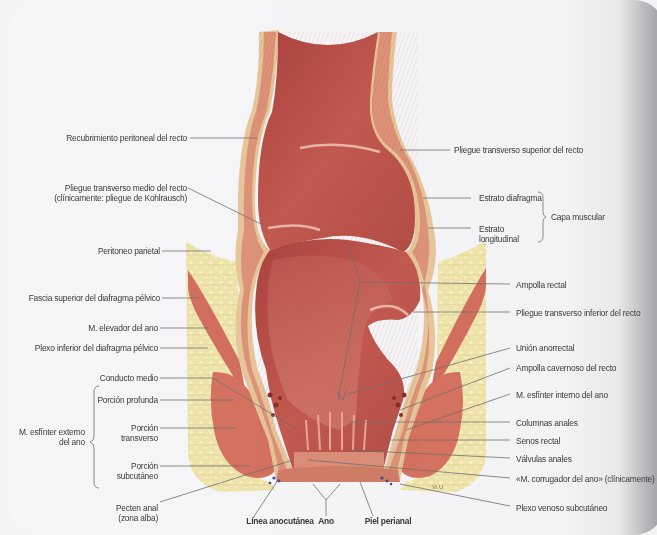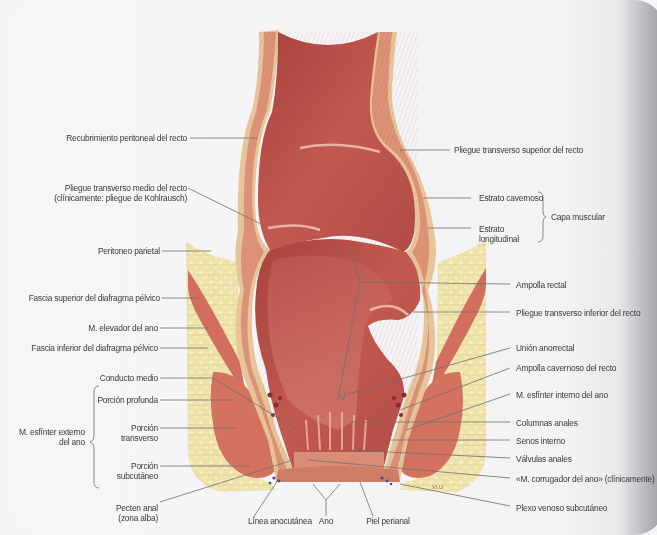--- a/index.html
+++ b/index.html
@@ -2,21 +2,21 @@
 <html><head>
 <meta charset="utf-8">
 <style>
   html, body { margin:0; padding:0; }
   body { width:657px; height:535px; overflow:hidden; background:#f4f4f6; position:relative; font-family:"Liberation Sans", sans-serif; }
   .page { position:absolute; left:8px; top:0; width:657px; height:535px;
     background: linear-gradient(to right, #f6f6f8 0%, #f3f3f5 85%, #e9e9ec 93%, #b9b9bd 97%, #9a9a9f 100%); border-radius: 31px; }
   svg.art { position:absolute; left:0; top:0; }
   .lbl { position:absolute; font-size:8.4px; color:#3a3a3a; line-height:10px; white-space:nowrap; letter-spacing:-0.2px; }
   .lbl.r { text-align:right; }
-  .lbl.c { text-align:center; }
+  .lbl.c { text-align:center;font-weight:bold; }
 </style>
 </head>
 <body>
 
 <div class="page">
 
 <svg class="art" width="657" height="535" viewBox="0 0 657 535">
   <defs>
     <linearGradient id="mucosaG" x1="0" y1="0" x2="1" y2="1">
       <stop offset="0" stop-color="#a9423e"></stop>
@@ -128,44 +128,44 @@
   <path d="M91 386 Q86 386 86 392 L86 436 Q86 441 82 442 Q86 443 86 448 L86 482 Q86 488 91 488" stroke="#6e6e6e" stroke-width="0.8" fill="none"></path>
   <path d="M530 192 Q535 192 535 198 L535 212 Q535 216 538 217 Q535 218 535 222 L535 236 Q535 242 530 242" stroke="#6e6e6e" stroke-width="0.8" fill="none"></path>
 </svg>
 
 <div class="lbl r" style="right:478px;top:133px">Recubrimiento peritoneal del recto</div>
 <div class="lbl r" style="right:478px;top:183px">Pliegue transverso medio del recto</div>
 <div class="lbl r" style="right:478px;top:193px">(clínicamente: pliegue de Kohlrausch)</div>
 <div class="lbl r" style="right:505px;top:246px">Peritoneo parietal</div>
 <div class="lbl r" style="right:505px;top:293px">Fascia superior del diafragma pélvico</div>
 <div class="lbl r" style="right:507px;top:323px">M. elevador del ano</div>
-<div class="lbl r" style="right:507px;top:343px">Fascia inferior del diafragma pélvico</div>
+<div class="lbl r" style="right:507px;top:343px">Plexo inferior del diafragma pélvico</div>
 <div class="lbl r" style="right:507px;top:373px">Conducto medio</div>
 <div class="lbl r" style="right:507px;top:395px">Porción profunda</div>
 <div class="lbl r" style="right:507px;top:423px">Porción</div>
 <div class="lbl r" style="right:507px;top:433px">transverso</div>
 <div class="lbl r" style="right:507px;top:461px">Porción</div>
 <div class="lbl r" style="right:507px;top:471px">subcutáneo</div>
 <div class="lbl r" style="right:580px;top:427px">M. esfínter externo</div>
 <div class="lbl r" style="right:580px;top:437px">del ano</div>
 <div class="lbl r" style="right:507px;top:503px">Pecten anal</div>
 <div class="lbl r" style="right:507px;top:513px">(zona alba)</div>
 
 <div class="lbl" style="left:446px;top:145px">Pliegue transverso superior del recto</div>
-<div class="lbl" style="left:471px;top:193px">Estrato cavernoso</div>
+<div class="lbl" style="left:471px;top:193px">Estrato diafragma</div>
 <div class="lbl" style="left:471px;top:224px">Estrato</div>
 <div class="lbl" style="left:471px;top:234px">longitudinal</div>
 <div class="lbl" style="left:543px;top:212px">Capa muscular</div>
 <div class="lbl" style="left:508px;top:280px">Ampolla rectal</div>
 <div class="lbl" style="left:508px;top:308px">Pliegue transverso inferior del recto</div>
 <div class="lbl" style="left:508px;top:343px">Unión anorrectal</div>
 <div class="lbl" style="left:508px;top:363px">Ampolla cavernoso del recto</div>
 <div class="lbl" style="left:508px;top:390px">M. esfínter interno del ano</div>
 <div class="lbl" style="left:508px;top:418px">Columnas anales</div>
-<div class="lbl" style="left:508px;top:436px">Senos interno</div>
+<div class="lbl" style="left:508px;top:436px">Senos rectal</div>
 <div class="lbl" style="left:508px;top:454px">Válvulas anales</div>
 <div class="lbl" style="left:508px;top:474px">«M. corrugador del ano» (clínicamente)</div>
 <div class="lbl" style="left:508px;top:503px">Plexo venoso subcutáneo</div>
 
 <div class="lbl c" style="left:232px;top:516px;width:80px">Línea anocutánea</div>
 <div class="lbl c" style="left:303px;top:516px;width:30px">Ano</div>
 <div class="lbl c" style="left:350px;top:516px;width:60px">Piel perianal</div>
 
 </div>
 

